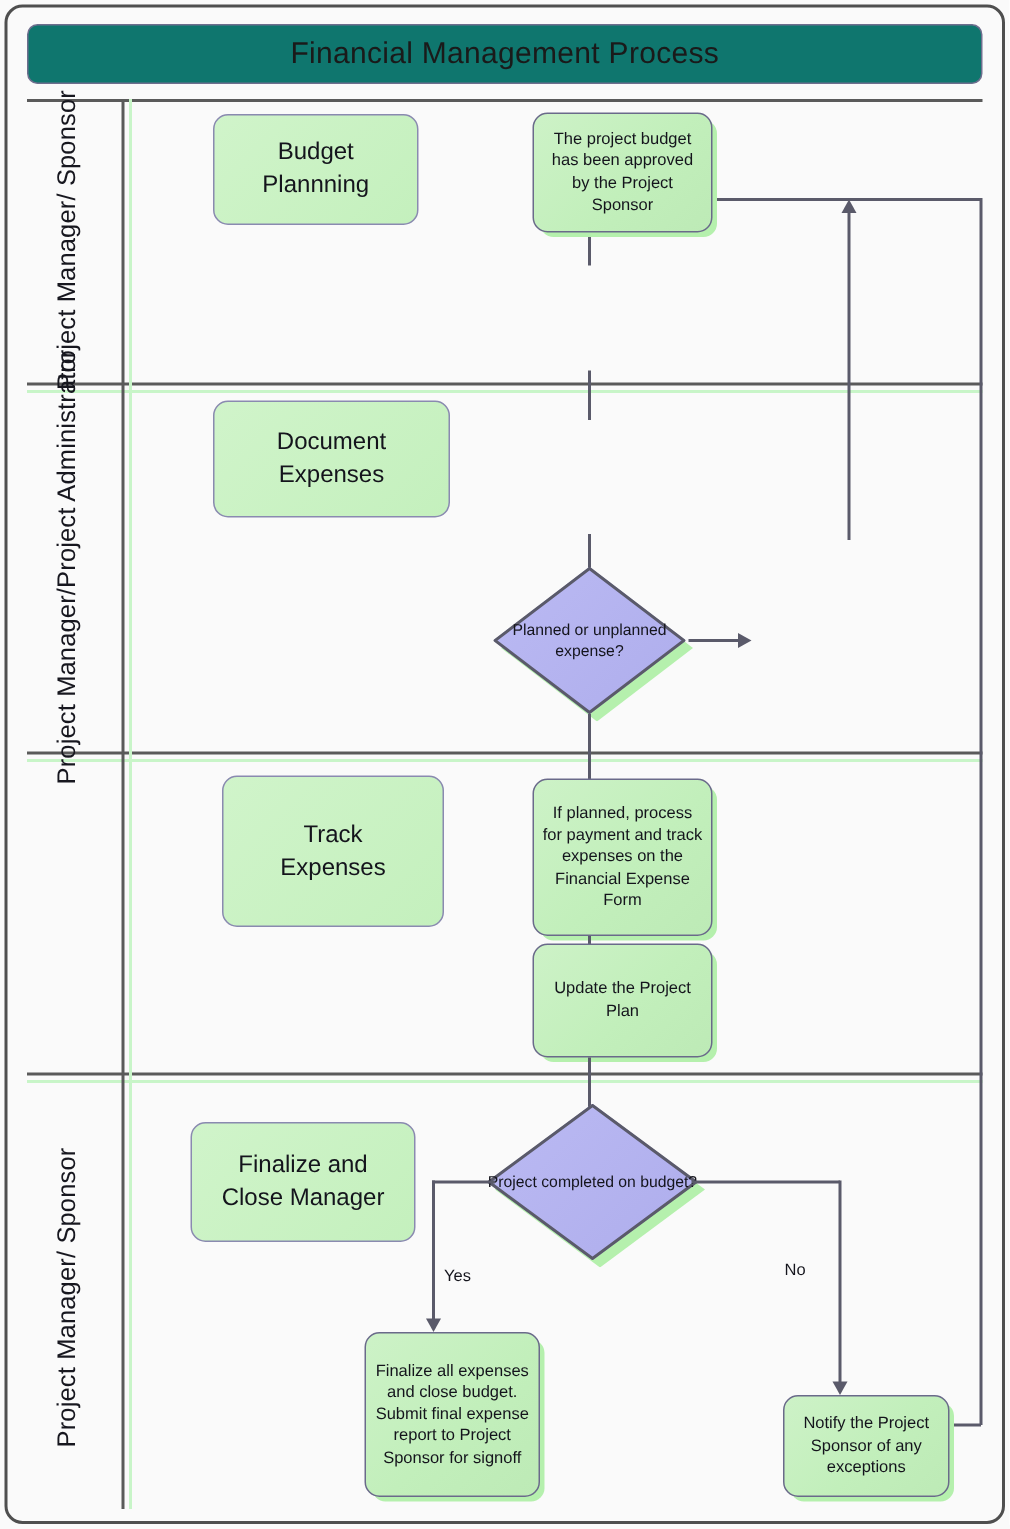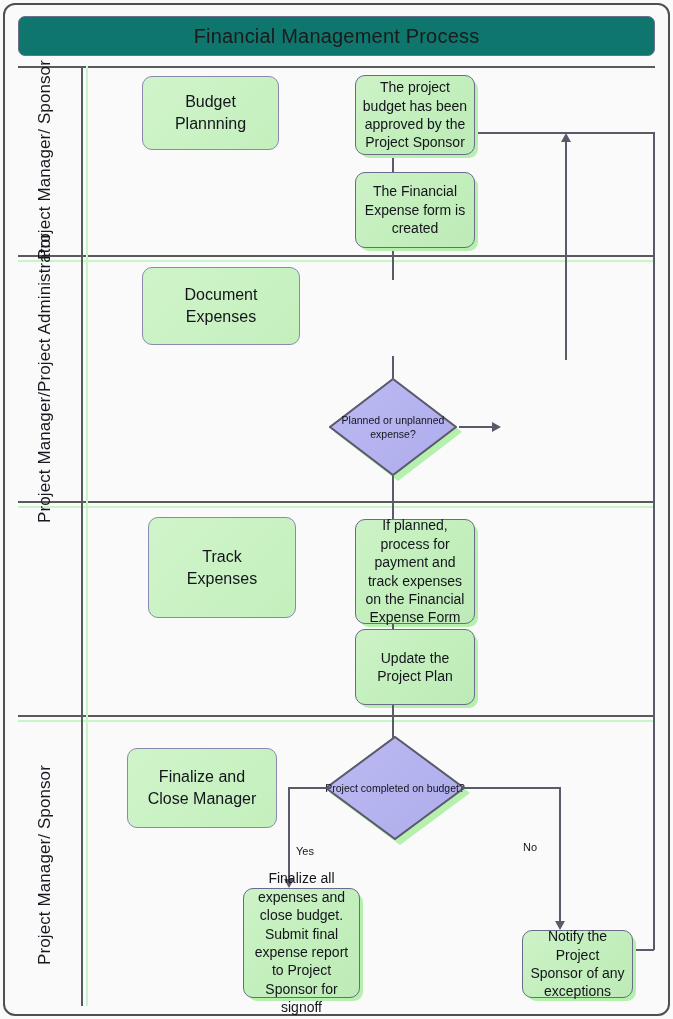--- a/index.html
+++ b/index.html
@@ -118,21 +118,21 @@
     background-image: linear-gradient(135deg,#d0f4ca 0%,#c4f0bd 100%);
   }
   .rbox-blue {
     border-radius: 10px;
     border: 1.5px solid #63637f;
     background: #b9c5da;
     background-image: linear-gradient(135deg,#c2cde0 0%,#b4c1d8 100%);
     box-shadow: 4px 4px 0 -1px #b5f0ad;
   }
   .shape .lbl {
-    font-size: 14px;
+    font-size: 11px;
     line-height: 1.32;
     color: #14141c;
     padding: 2px 5px;
   }
   .shape .lbl-big {
     font-size: 16px;
     line-height: 1.35;
     color: #14141c;
     padding: 2px 6px;
   }
@@ -275,23 +275,20 @@
   <div class="conn conn-v" style="left:653px; top:132px; height:818px;"></div>
   <div class="conn conn-h" style="left:610px; top:949px; width:44px;"></div>
 
   <div class="conn conn-v" style="left:565px; top:140px; height:220px;"></div>
   <div class="arrow arrow-up" style="left:561px; top:133px;"></div>
 
   <div class="shape rbox" style="left:333px; top:75px; width:120px; height:80px;">
     <div class="lbl">The project budget has been approved by the Project Sponsor</div>
   </div>
 
-  <div class="shape rbox" style="left:333px; top:172px; width:120px; height:76px;">
-    <div class="lbl">The Financial Expense form is created</div>
-  </div>
 
 
   <div class="conn conn-v" style="left:392px; top:356px; height:28px;"></div>
 
   <div class="diamond-wrap" style="left:329px; top:378px; width:128px; height:98px;">
     <div class="diamond-shadow"></div>
     <div class="diamond"></div>
     <svg class="diamond-border" viewBox="0 0 128 98" preserveAspectRatio="none">
       <polygon points="64,1 127,49 64,97 1,49" fill="none" stroke="#5a5a6a" stroke-width="2"></polygon>
     </svg>

